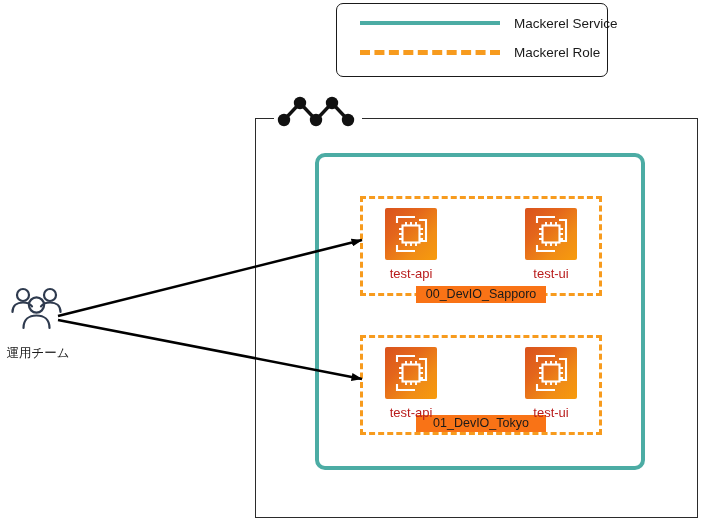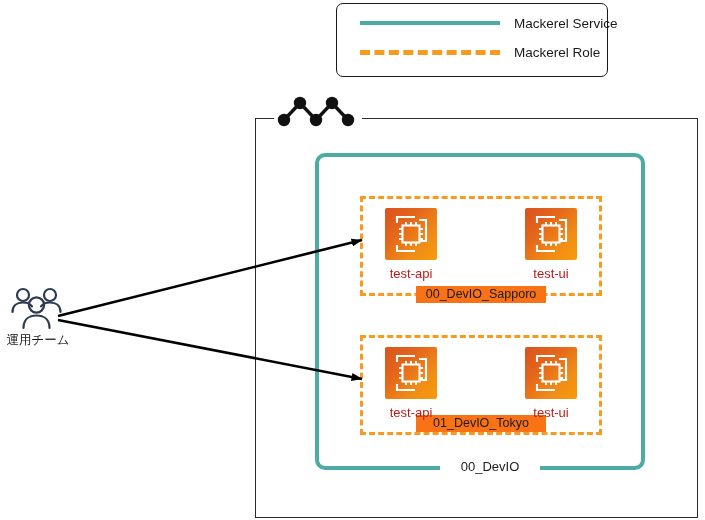--- a/index.html
+++ b/index.html
@@ -173,21 +173,21 @@
     left: 5px;
     top: 285px;
     width: 66px;
     text-align: center;
   }
   #users-icon { width: 58px; height: 46px; margin: 0 auto; }
   #users-label {
     font-size: 12.5px;
     color: #1a1a1a;
     line-height: 16px;
-    margin-top: 1px;
+    margin-top: 14px;
     white-space: nowrap;
   }
 
   
   #arrows {
     position: absolute;
     left: 0;
     top: 0;
     width: 705px;
     height: 520px;
@@ -221,21 +221,20 @@
         <circle cx="10" cy="28" r="6.2"></circle>
         <circle cx="26" cy="11" r="6.2"></circle>
         <circle cx="42" cy="28" r="6.2"></circle>
         <circle cx="58" cy="11" r="6.2"></circle>
         <circle cx="74" cy="28" r="6.2"></circle>
       </g>
     </svg>
   </div>
 
   <div id="service-box"></div>
-  <div id="service-label">00_DevIO</div>
 
   <div id="role-box-sapporo" class="role-box"></div>
   <div id="role-label-sapporo" class="role-label">00_DevIO_Sapporo</div>
 
   <div id="node-api-sapporo" class="node">
     <div class="node-icon">
       <svg width="52" height="52" viewBox="0 0 52 52">
         <g fill="none" stroke="#ffffff" stroke-width="2.1">
           <path d="M34,12 L41,12 L41,33 L34,33"></path>
           <path d="M30,9 L12,9 L12,15"></path>

